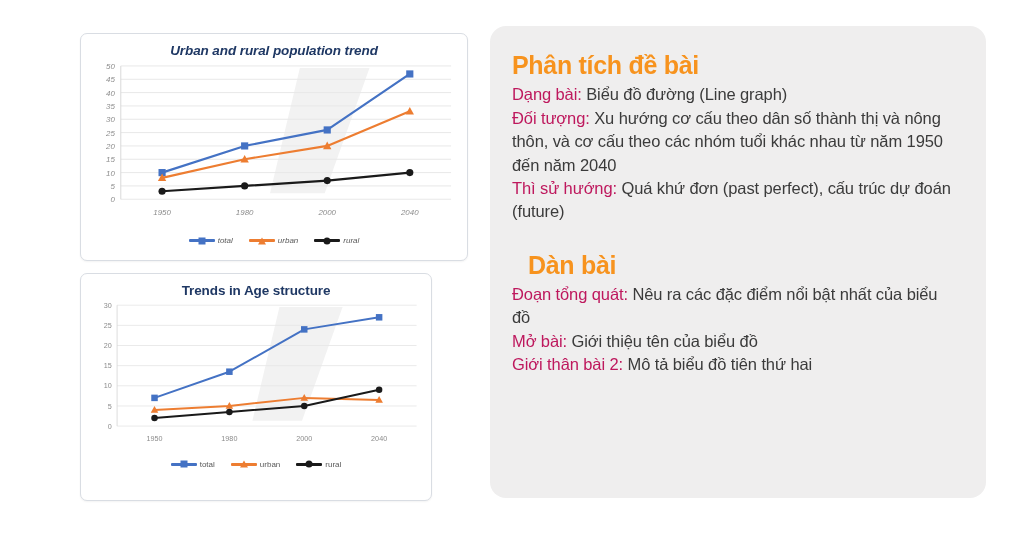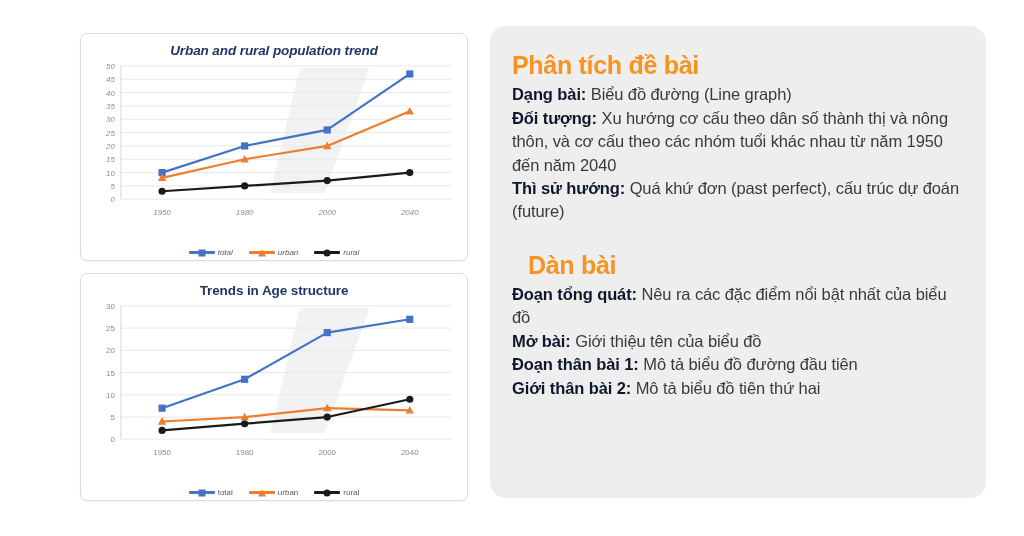--- a/index.html
+++ b/index.html
@@ -14,39 +14,39 @@
   
   .chart-card {
     position: absolute;
     background: #ffffff;
     border: 1px solid #d9dde3;
     border-radius: 7px;
     box-shadow: 0 1px 2px rgba(0,0,0,.05);
     overflow: hidden;
   }
   #chart-card-1 { left: 80px; top: 33px;  width: 388px; height: 228px; font-style: italic; }
-  #chart-card-2 { left: 80px; top: 273px; width: 388px; height: 228px; }
+  #chart-card-2 { left: 80px; top: 273px; width: 352px; height: 228px; }
 
   .chart-title {
     text-align: center;
     color: #1f3864;
     font-weight: bold;
     font-size: 13.5px;
     letter-spacing: -.1px;
     margin-top: 9px;
   }
 
   .plot-wrap { position: relative; width: 100%; }
   .plot-svg  { display: block; width: 100%; }
 
   
   .legend {
     display: flex; justify-content: center; align-items: center;
     gap: 16px;
-    margin-top: 13px;
+    margin-top: 1px;
   }
   .legend-item { display: flex; align-items: center; gap: 3px; }
   .legend-line { position: relative; width: 26px; height: 3px; border-radius: 1px; }
   .legend-mark {
     position: absolute; left: 50%; top: 50%;
     transform: translate(-50%,-50%);
   }
   .lm-square  { width: 7px; height: 7px; }
   .lm-tri     { width: 0; height: 0; border-left: 4.5px solid transparent;
                 border-right: 4.5px solid transparent; }
@@ -70,21 +70,21 @@
     line-height: 1.25;
     margin-bottom: 2px;
   }
   .panel-heading.second { margin-top: 26px; margin-left: 16px; }
   .panel-line {
     font-size: 16.5px;
     line-height: 1.42;
     color: #3b3b3b;
     letter-spacing: -.1px;
   }
-  .panel-line b { color: #0f172a; font-weight: bold; }
+  .panel-line b { color: #be185d; font-weight: normal; }
 </style>
 </head>
 <body>
 
 <div id="root">
 
   <div class="chart-card" id="chart-card-1">
     <div class="chart-title">Urban and rural population trend</div>
     <div class="plot-wrap">
       <svg class="plot-svg" id="svg-0" viewBox="0 0 388 178" preserveAspectRatio="none">
@@ -237,21 +237,18 @@
     <div class="panel-heading second">Dàn bài</div>
 
     <div>
       <div class="panel-line">
         <b>Đoạn tổng quát:</b><span> Nêu ra các đặc điểm nổi bật nhất của biểu đồ</span>
       </div>
       <div class="panel-line">
         <b>Mở bài:</b><span> Giới thiệu tên của biểu đồ</span>
       </div>
       <div class="panel-line">
-        <b>Đoạn thân bài 1:</b><span> Mô tả biểu đồ đường đầu tiên</span>
-      </div>
-      <div class="panel-line">
         <b>Giới thân bài 2:</b><span> Mô tả biểu đồ tiên thứ hai</span>
       </div>
     </div>
 
   </div>
 </div>
 
 </body></html>

